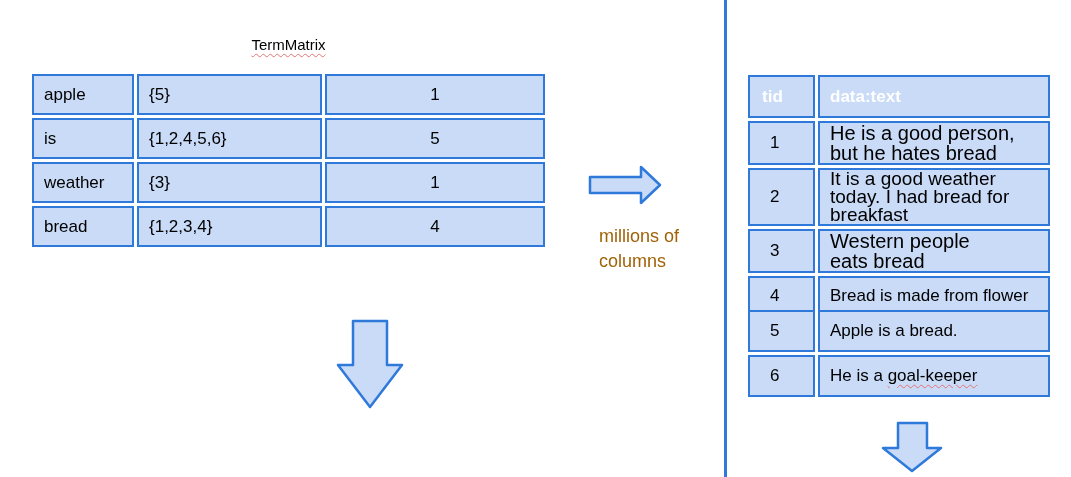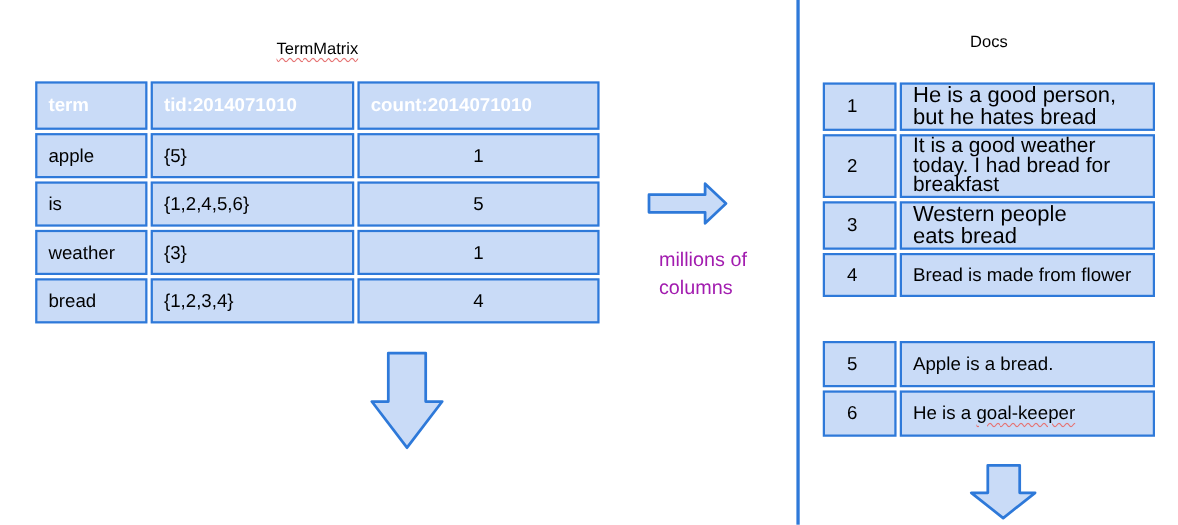--- a/index.html
+++ b/index.html
@@ -57,38 +57,33 @@
   .wrapbox { display:inline-block; vertical-align:middle; }
   .w195 { max-width:195px; }
   .w208 { max-width:210px; }
   .w170 { max-width:170px; }
 
   .arrow-svg { position:absolute; display:block; }
   .right-arrow { left:588px; top:164px; }
   .down-arrow-left { left:336px; top:319px; }
   .down-arrow-docs { left:881px; top:421px; }
 
-  .label { position:absolute; font-size:18px; color:#a21caf; }
+  .label { position:absolute; font-size:18px; color:#a16207; }
   .millions-label { left:599px; top:224px; width:112px; line-height:25px; }
   .billions-label { left:422px; top:350px; white-space:nowrap; }
 </style>
 </head>
 <body>
 
 <div class="canvas">
 
   <div class="block-title tm-title"><span class="wavy">TermMatrix</span></div>
 
   <table class="tbl tm">
     <tbody>
-        <tr class="hr">
-      <td class="hdr hdr-dark tm-c1">term</td>
-      <td class="hdr hdr-blue tm-c2">tid:2014071010</td>
-      <td class="hdr hdr-blue tm-c3h">count:2014071010</td>
-    </tr>
     <tr class="br">
       <td class="tm-c1">apple</td>
       <td class="tm-c2">{5}</td>
       <td class="tm-c3">1</td>
     </tr>
     <tr class="br">
       <td class="tm-c1">is</td>
       <td class="tm-c2">{1,2,4,5,6}</td>
       <td class="tm-c3">5</td>
     </tr>
@@ -109,24 +104,27 @@
     <polygon points="2,13 53,13 53,3 72,21 53,39 53,29 2,29" fill="#c9dbf7" stroke="#2e79d9" stroke-width="2.5" stroke-linejoin="round"></polygon>
   </svg>
   <div class="label millions-label">millions of columns</div>
 
   <svg class="arrow-svg down-arrow-left" width="68" height="90" viewBox="0 0 68 90">
     <polygon points="17,2 51,2 51,46 66,46 34,88 2,46 17,46" fill="#c9dbf7" stroke="#2e79d9" stroke-width="2.5" stroke-linejoin="round"></polygon>
   </svg>
 
   <div class="divider"></div>
 
-  <div class="block-title docs-title">Docs</div>
 
   <table class="tbl dc1">
     <tbody>
+        <tr class="h43">
+      <td class="hdr hdr-dark dc-c1h">tid</td>
+      <td class="hdr hdr-blue dc-c2">data:text</td>
+    </tr>
     <tr class="h42">
       <td class="dc-c1">1</td>
       <td class="dc-c2 fs16"><span class="wrapbox w195 fs16">He is a good person, but he hates bread</span></td>
     </tr>
     <tr class="h44">
       <td class="dc-c1">2</td>
       <td class="dc-c2 fs13"><span class="wrapbox w208 fs13">It is a good weather today. I had bread for breakfast</span></td>
     </tr>
     <tr class="h44">
       <td class="dc-c1">3</td>

